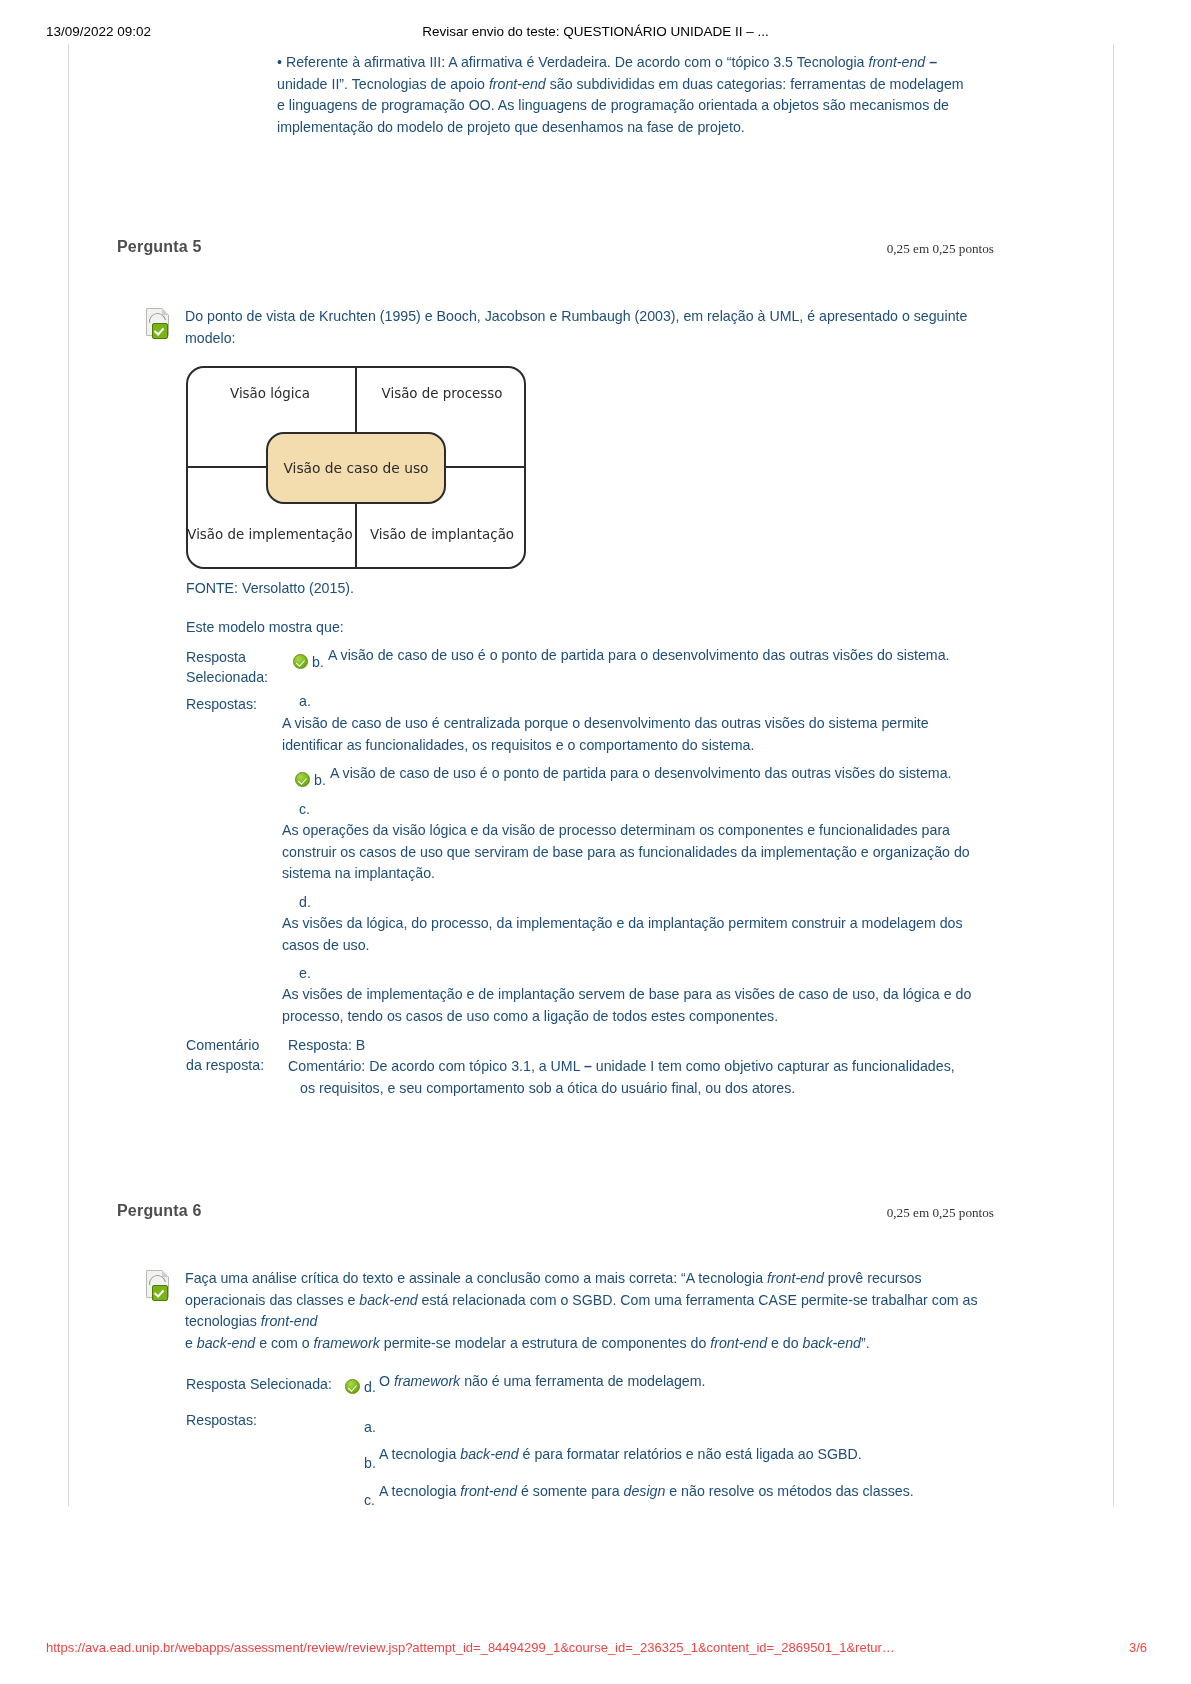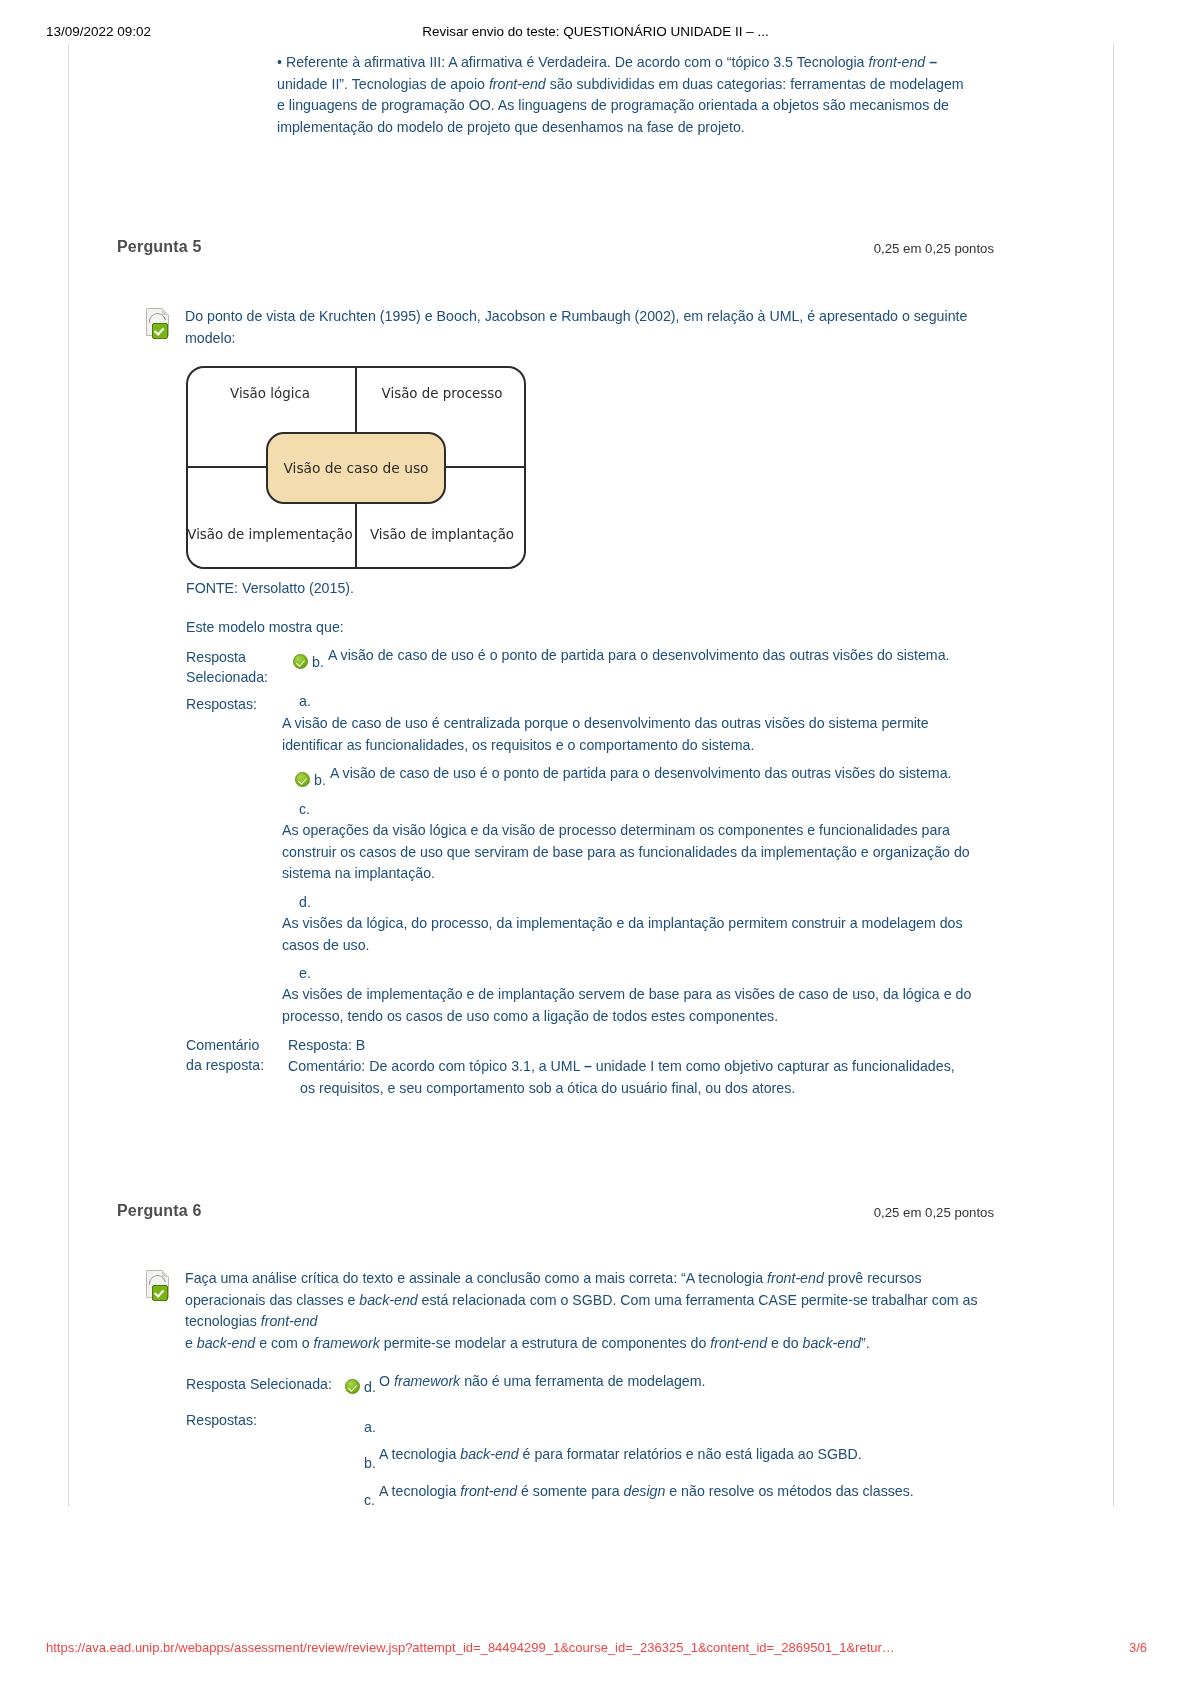--- a/index.html
+++ b/index.html
@@ -116,20 +116,21 @@
     color: #4d4d4d;
     letter-spacing: 0.2px;
   }
   .q-header .q-points {
     position: absolute;
     right: 0;
     top: 3px;
     font-size: 13.2px;
     color: #333333;
     white-space: nowrap;
+    font-family: Liberation Serif, serif;
   }
   #q5-header { top: 238px; }
   #q6-header { top: 1202px; }
 
   
   .stem {
     position: absolute;
     left: 144px;
     width: 850px;
   }
@@ -362,21 +363,21 @@
   </div>
 
   <div class="stem" id="q5-stem">
     <span class="stem-icon">
       <span class="doc-icon">
         <span class="sheet"></span>
         <span class="curve"></span>
         <span class="check-badge"></span>
       </span>
     </span>
-    <span class="stem-text">Do ponto de vista de Kruchten (1995) e Booch, Jacobson e Rumbaugh (2002), em relação à UML, é apresentado o seguinte modelo:</span>
+    <span class="stem-text">Do ponto de vista de Kruchten (1995) e Booch, Jacobson e Rumbaugh (2003), em relação à UML, é apresentado o seguinte modelo:</span>
   </div>
 
   <div class="uml-wrap">
     <div class="uml-box"></div>
     <div class="uml-vline"></div>
     <div class="uml-hline"></div>
     <div class="uml-cell tl">Visão lógica</div>
     <div class="uml-cell tr">Visão de processo</div>
     <div class="uml-cell bl">Visão de implementação</div>
     <div class="uml-cell br">Visão de implantação</div>

